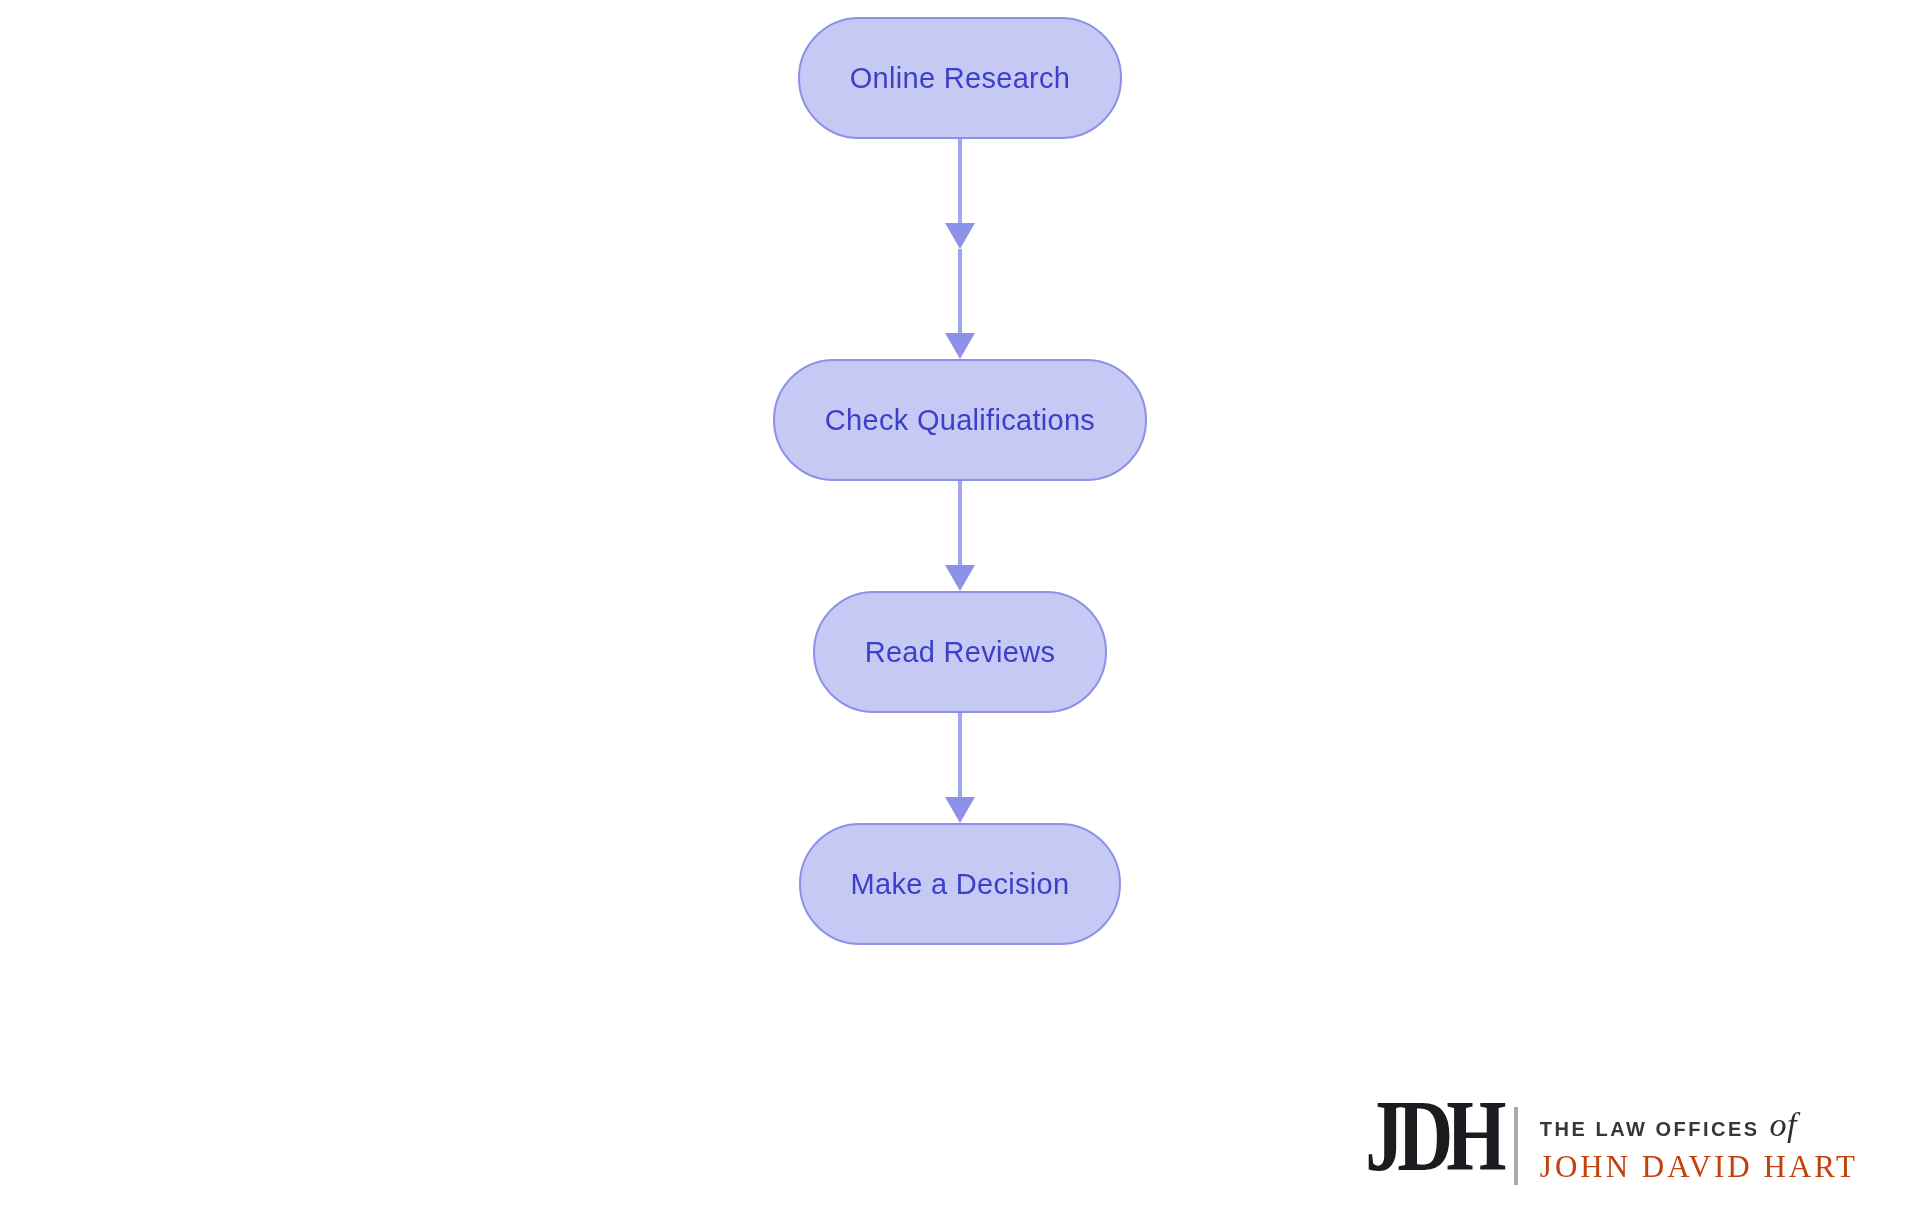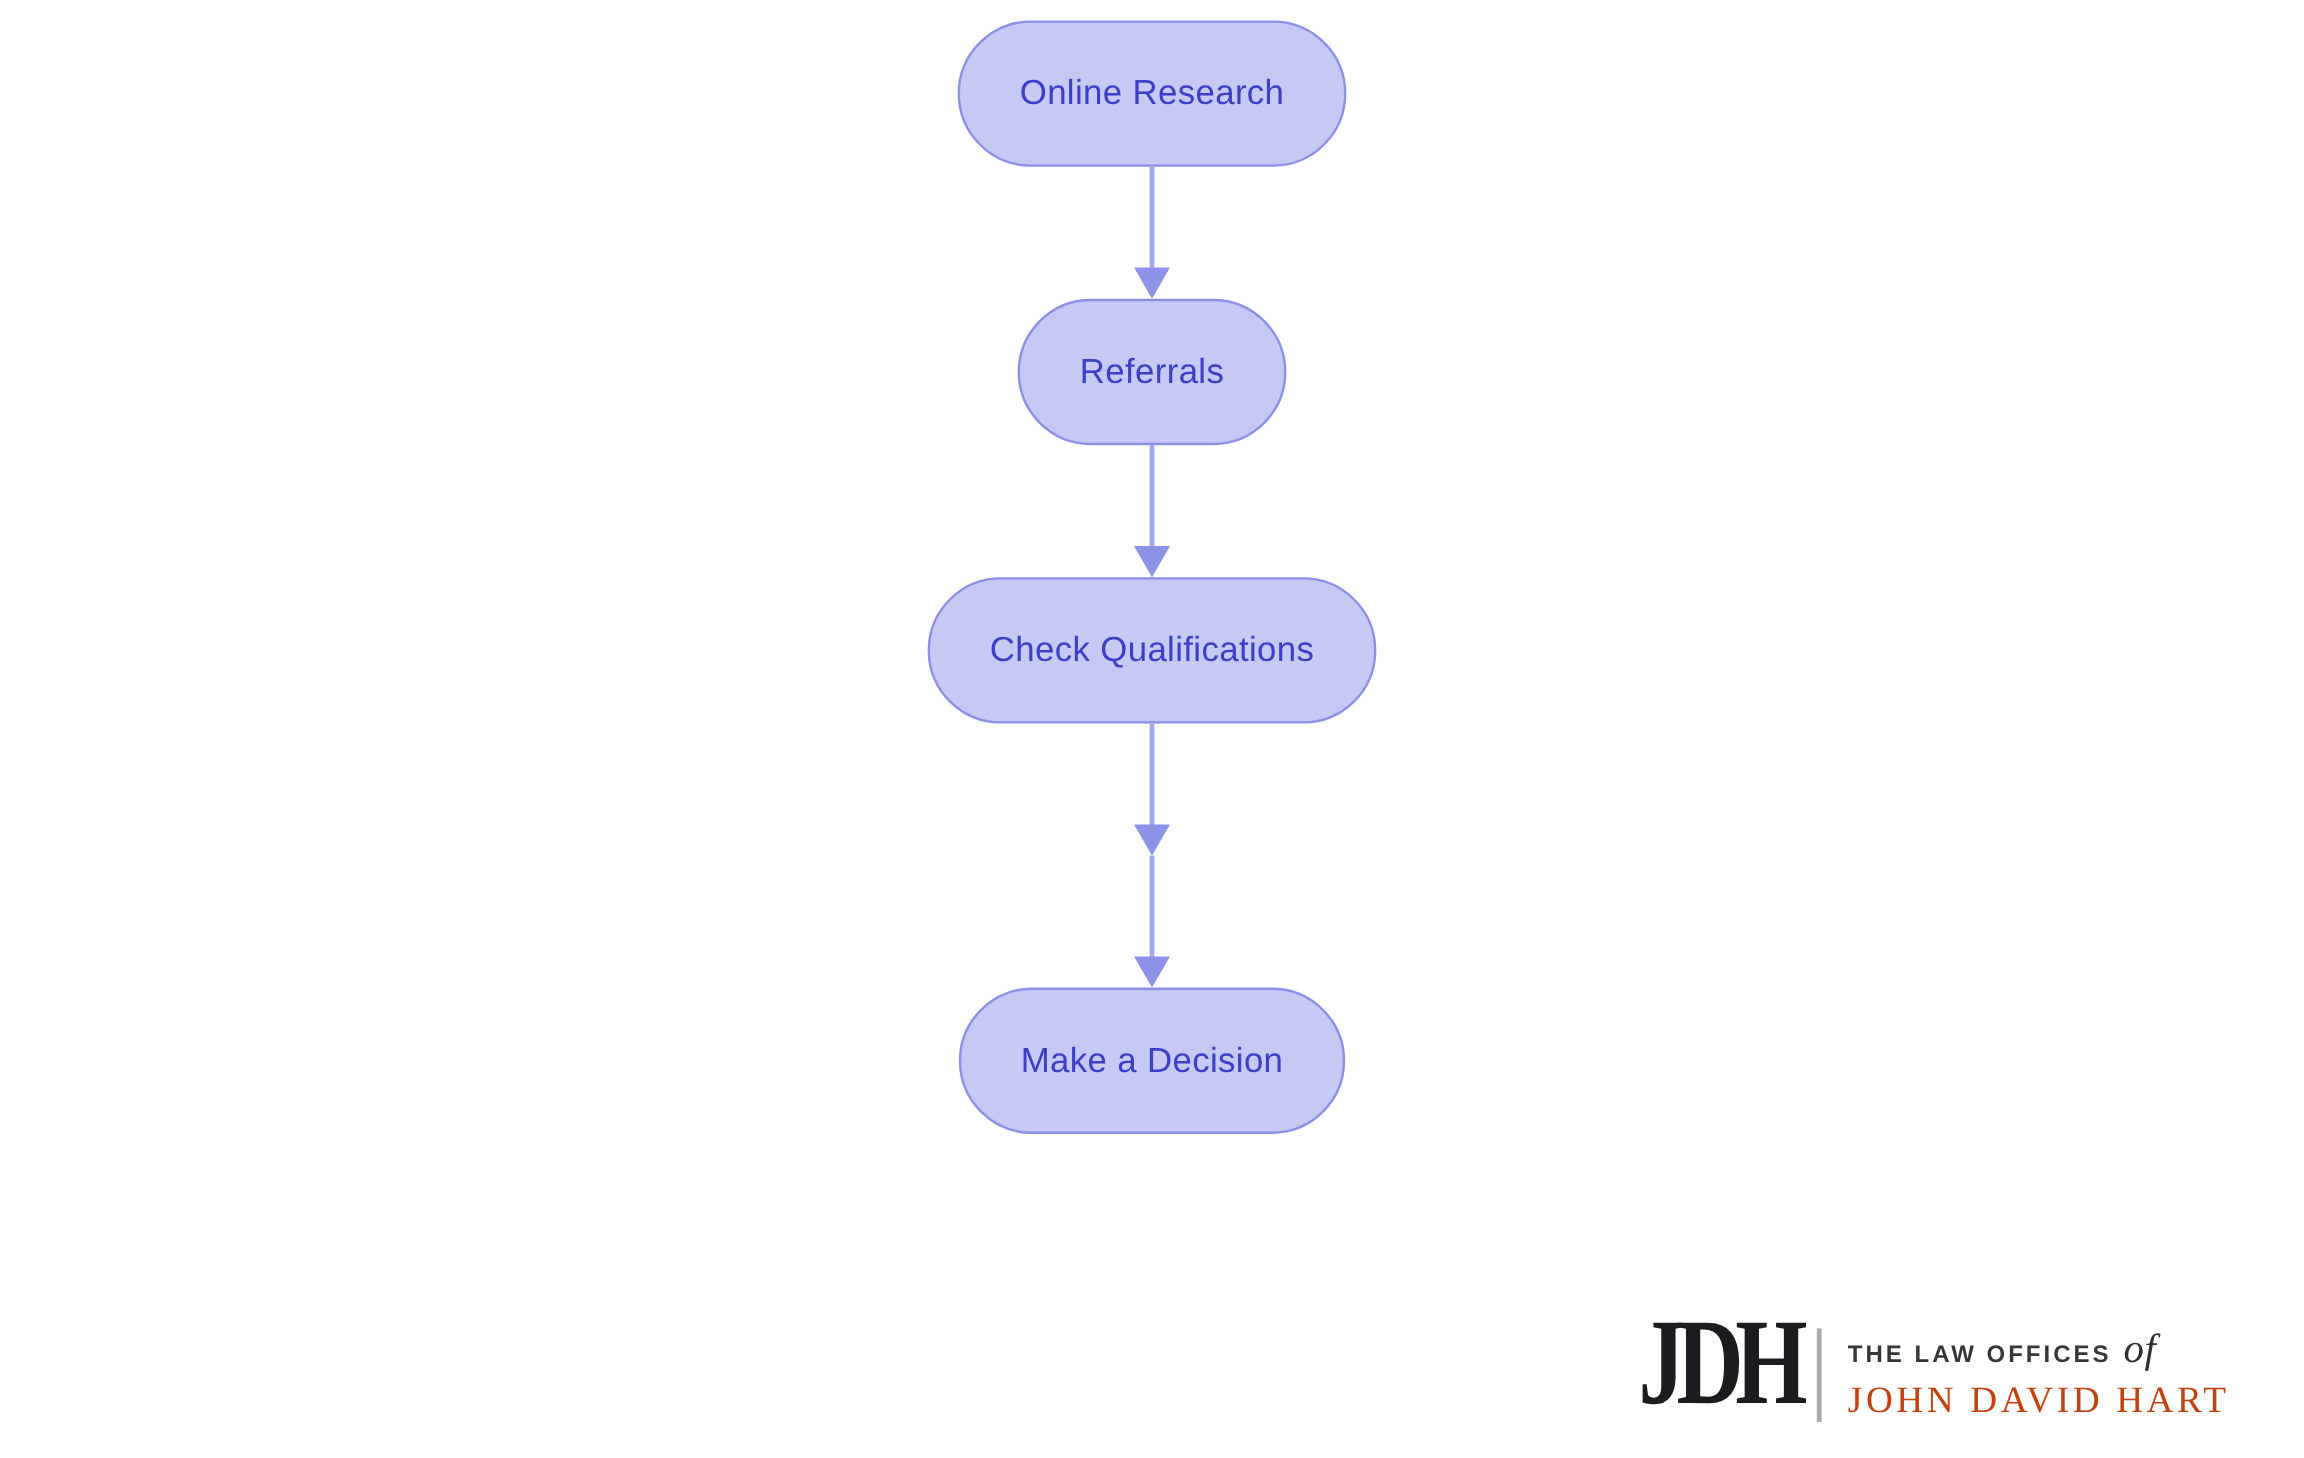--- a/index.html
+++ b/index.html
@@ -129,38 +129,38 @@
 
     <div class="node">
       <span class="node-label">Online Research</span>
     </div>
 
     <div class="connector">
       <div class="line"></div>
       <div class="head"></div>
     </div>
 
-    <div class="node">
-      <span class="node-label">Referrals</span>
-    </div>
 
     <div class="connector">
       <div class="line"></div>
       <div class="head"></div>
     </div>
 
     <div class="node">
       <span class="node-label">Check Qualifications</span>
     </div>
 
     <div class="connector">
       <div class="line"></div>
       <div class="head"></div>
     </div>
 
+    <div class="node">
+      <span class="node-label">Read Reviews</span>
+    </div>
 
     <div class="connector">
       <div class="line"></div>
       <div class="head"></div>
     </div>
 
     <div class="node">
       <span class="node-label">Make a Decision</span>
     </div>
 

